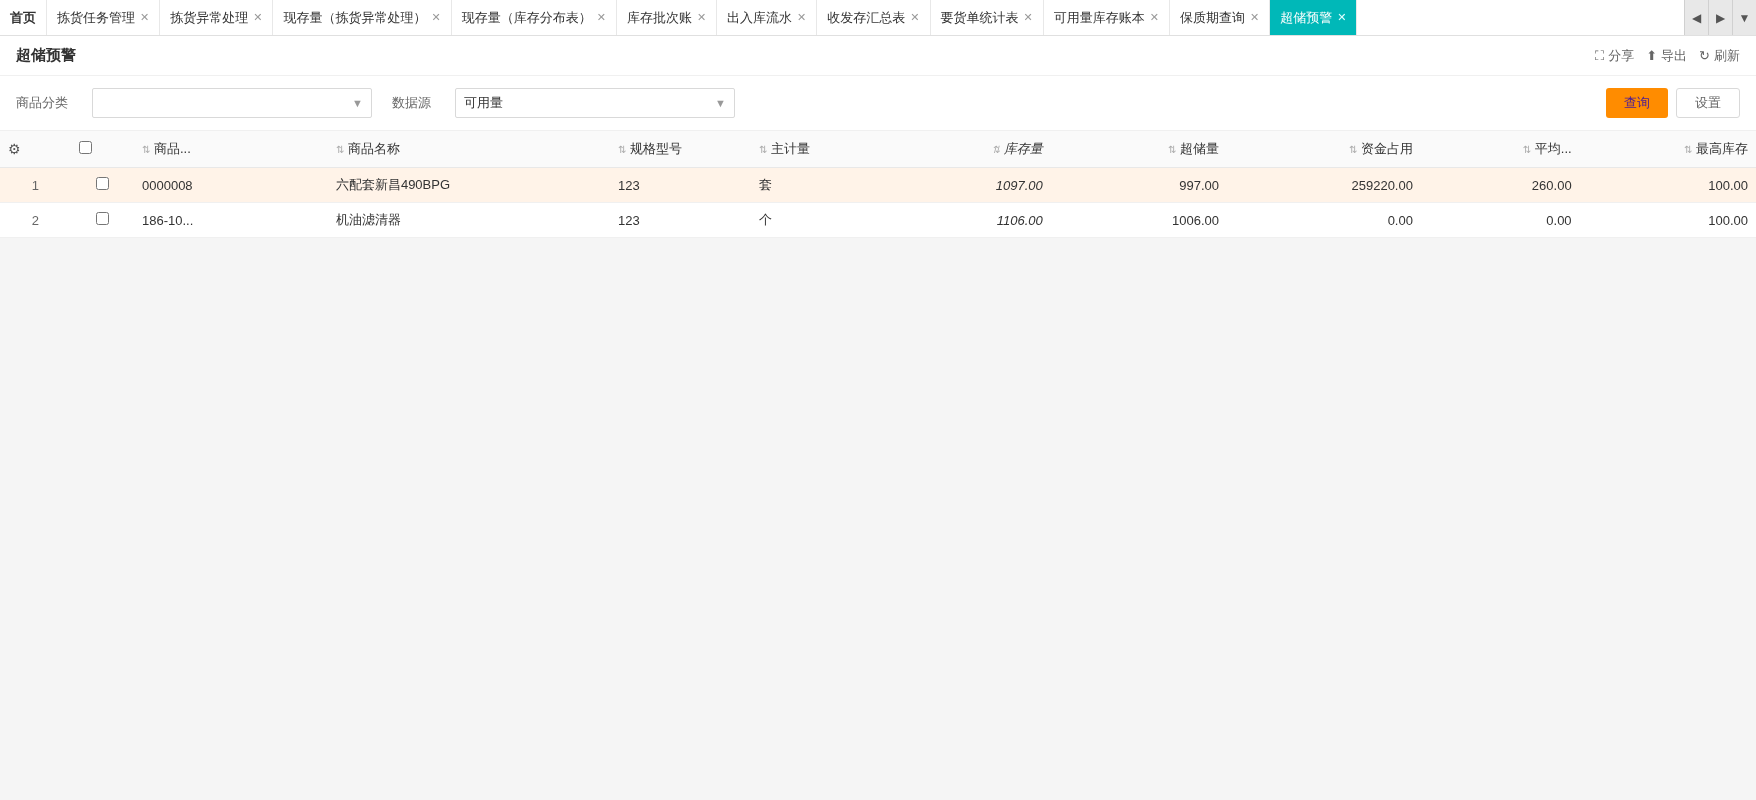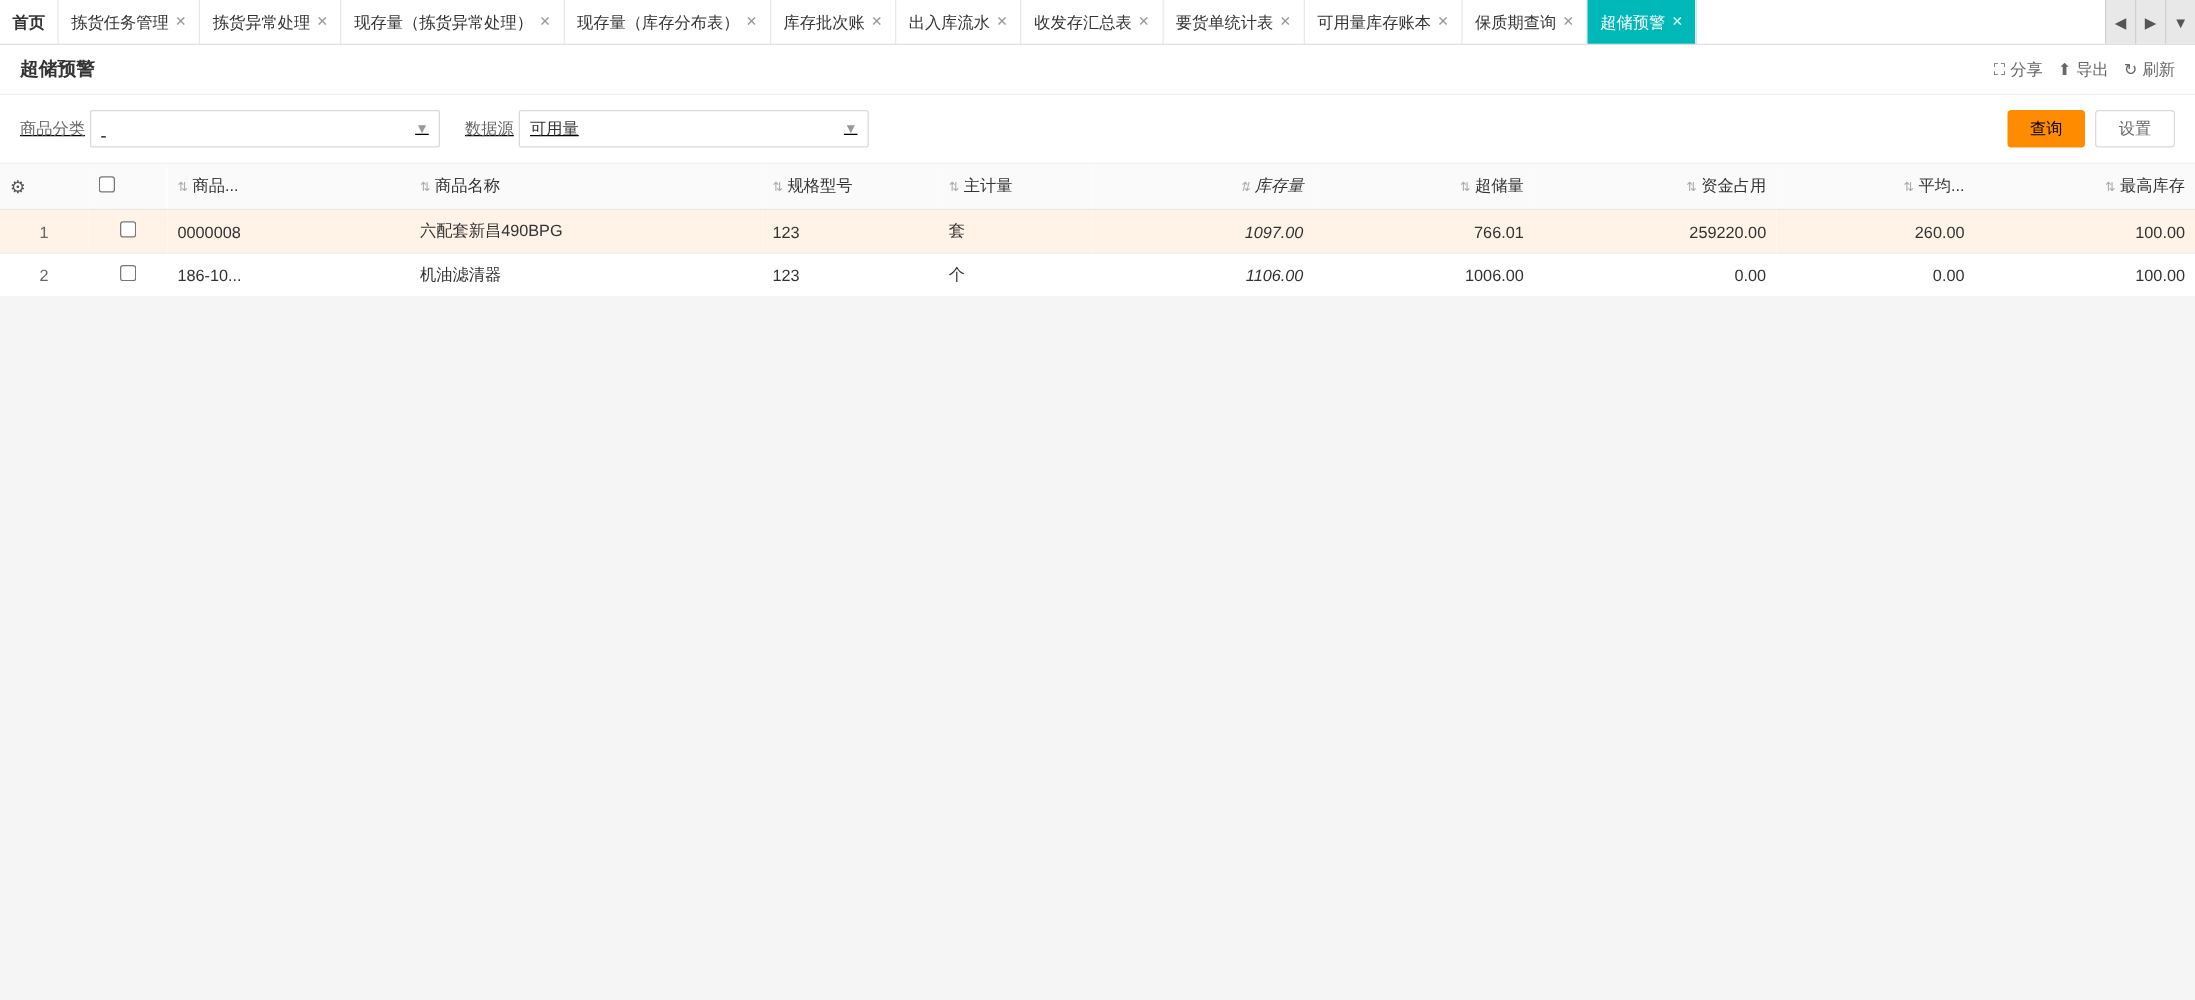--- a/index.html
+++ b/index.html
@@ -90,22 +90,21 @@
     .filter-area {
       display: flex;
       align-items: center;
       padding: 12px 16px;
       gap: 20px;
       border-bottom: 1px solid #f0f0f0;
     }
     .filter-group {
       display: flex;
       align-items: center;
-      gap: 4px;
-      text-decoration: underline;
+      gap: 24px;
     }
     .filter-label {
       color: #666;
       font-size: 13px;
       white-space: nowrap;
     }
     .filter-select {
       display: flex;
       align-items: center;
       border: 1px solid #d9d9d9;
@@ -120,21 +119,21 @@
     .filter-select .placeholder { color: #bbb; font-size: 13px; }
     .filter-select .arrow { color: #999; font-size: 11px; }
 
     .filter-actions {
       margin-left: auto;
       display: flex;
       gap: 8px;
     }
     .btn-query {
       background: #ff8c00;
-      color: #000000;
+      color: #4c1d95;
       border: none;
       border-radius: 3px;
       padding: 5px 18px;
       cursor: pointer;
       font-size: 13px;
     }
     .btn-settings {
       background: #fff;
       color: #666;
       border: 1px solid #d9d9d9;
@@ -367,21 +366,21 @@
       <tbody id="table-body">
 
       <tr class="highlighted">
     <td class="row-index col-index">1</td>
     <td class="checkbox-cell col-check"><input type="checkbox" style=""></td>
     <td class="col-code">0000008</td>
     <td class="col-name">六配套新昌490BPG</td>
     <td class="col-spec">123</td>
     <td class="col-unit">套</td>
     <td class="col-stock right">1097.00</td>
-    <td class="col-over right">766.01</td>
+    <td class="col-over right">997.00</td>
     <td class="col-capital right">259220.00</td>
     <td class="col-avg right">260.00</td>
     <td class="col-maxstock right">100.00</td>
   </tr>
           <tr>
     <td class="row-index col-index">2</td>
     <td class="checkbox-cell col-check"><input type="checkbox" style=""></td>
     <td class="col-code">186-10...</td>
     <td class="col-name">机油滤清器</td>
     <td class="col-spec">123</td>

